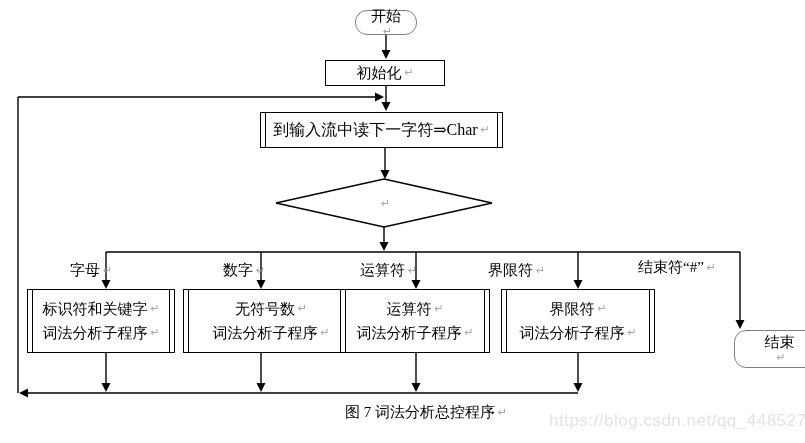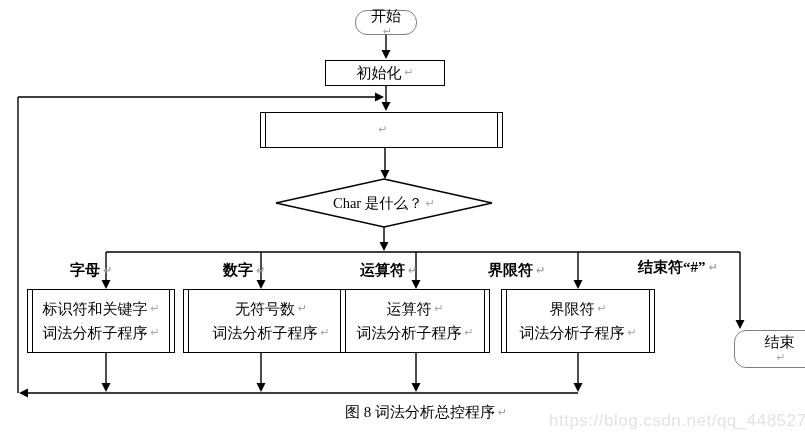--- a/index.html
+++ b/index.html
@@ -18,21 +18,21 @@
   .predef{padding:0 10px;}
   .predef::before,.predef::after{
     content:"";position:absolute;top:0;bottom:0;width:1.4px;background:#000;
   }
   .predef::before{left:4px;}
   .predef::after{right:4px;}
   .sub{flex-direction:column;justify-content:center;gap:6px;}
   .txtline{display:flex;align-items:center;justify-content:center;}
   .ret{color:#a8a8a8;font-size:11px;margin-left:3px;font-family:"DejaVu Sans",sans-serif;}
   .freelabel{
-    position:absolute;font-size:15px;white-space:nowrap;display:flex;align-items:center;font-weight:bold;
+    position:absolute;font-size:15px;white-space:nowrap;display:flex;align-items:center;
   }
   .decision-text{
     position:absolute;left:276px;top:191px;width:216px;height:24px;
     display:flex;align-items:center;justify-content:center;font-size:14.5px;white-space:nowrap;
   }
   .caption{position:absolute;left:345px;top:403px;font-size:15px;display:flex;align-items:center;white-space:nowrap;}
   .watermark{
     position:absolute;left:549px;top:411px;font-size:17px;color:#e3e3e3;
     font-family:"Liberation Sans","DejaVu Sans",sans-serif;letter-spacing:.5px;white-space:nowrap;
   }
@@ -87,25 +87,25 @@
     <span>开始</span>
       <span class="ret">↵</span>
   </div>
 
   <div class="node" style="left:325px;top:60px;width:120px;height:26px">
     <span>初始化</span>
       <span class="ret">↵</span>
   </div>
 
   <div class="node predef readchar" style="left:260px;top:112px;width:243px;height:36px">
+    <span>到输入流中读下一字符⇒Char</span>
       <span class="ret">↵</span>
   </div>
 
   <div class="decision-text">
-    <span>Char 是什么？</span>
       <span class="ret">↵</span>
   </div>
 
   <div class="freelabel" style="left:70px;top:261px">
     <span>字母</span>
       <span class="ret">↵</span>
   </div>
   <div class="freelabel" style="left:223px;top:261px">
     <span>数字</span>
       <span class="ret">↵</span>
@@ -166,19 +166,19 @@
         <span class="ret">↵</span>
       </div>
   </div>
 
   <div class="node rounded" style="left:734px;top:330px;width:91px;height:38px">
     <span>结束</span>
       <span class="ret">↵</span>
   </div>
 
   <div class="caption">
-    <span>图 8 词法分析总控程序</span>
+    <span>图 7 词法分析总控程序</span>
       <span class="ret">↵</span>
   </div>
 
   <div class="watermark">https://blog.csdn.net/qq_44852746</div>
 
 </div>
 
 </body></html>

